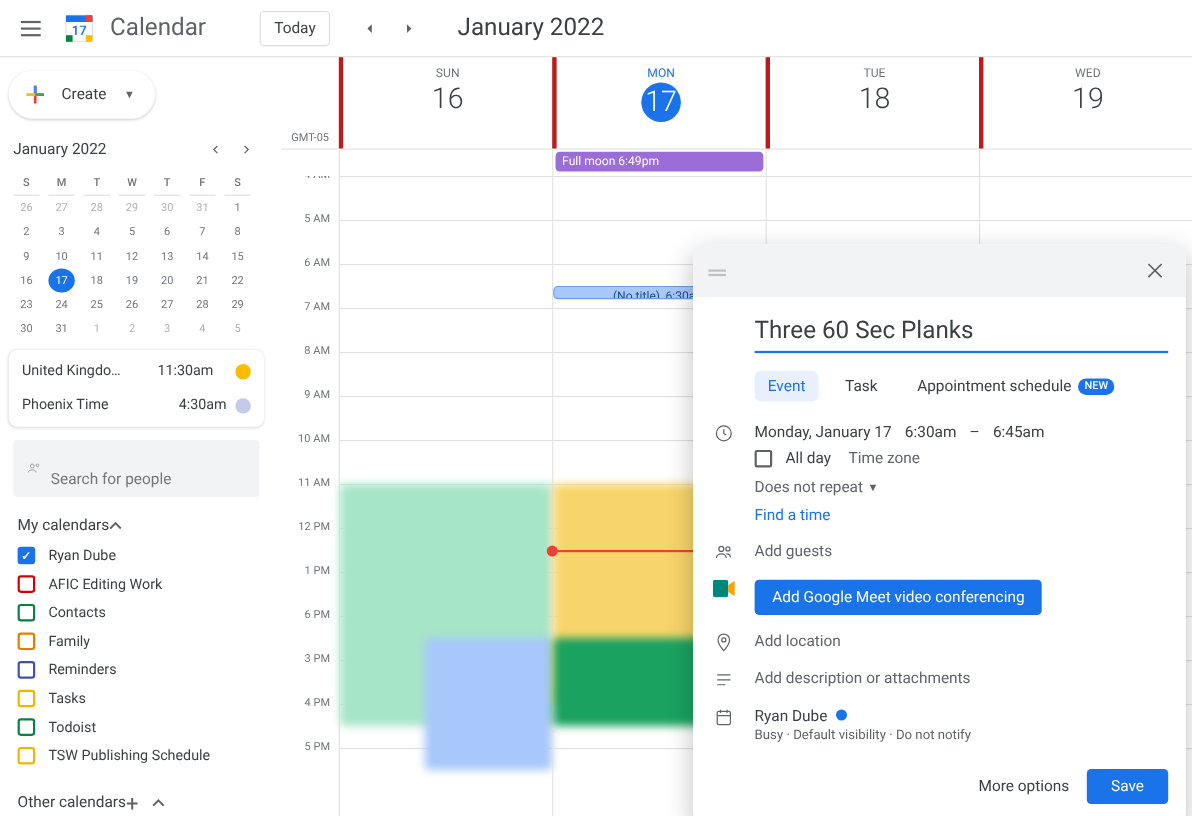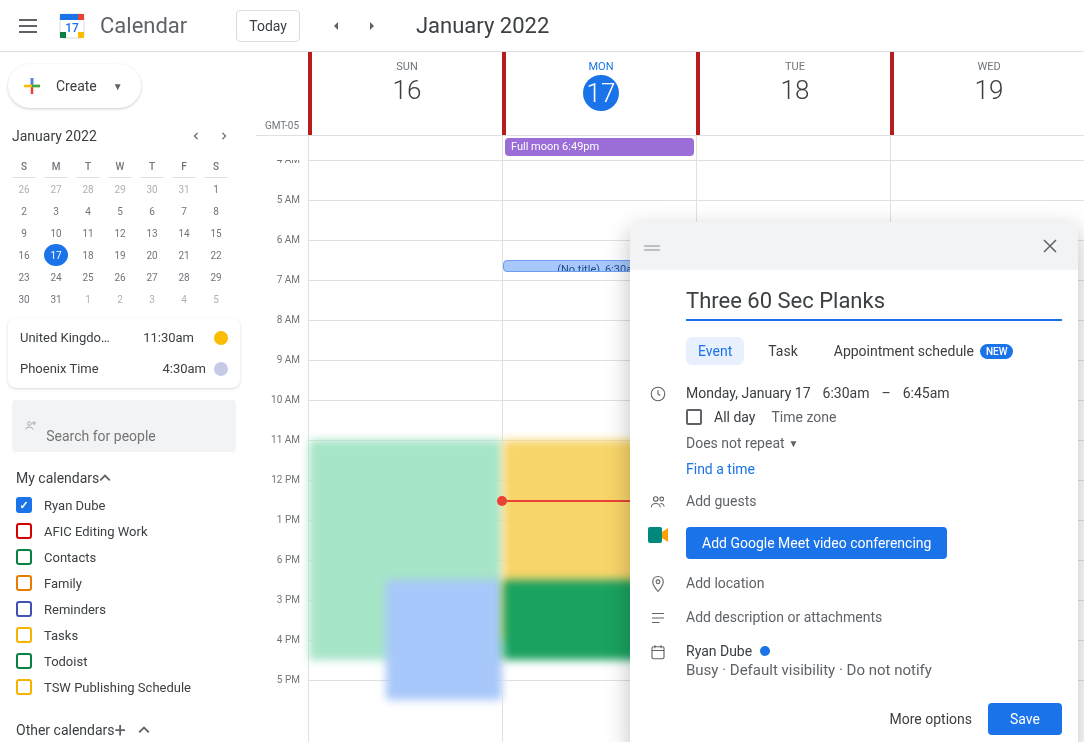--- a/index.html
+++ b/index.html
@@ -97,21 +97,21 @@
 .dialog-row { display: flex; align-items: flex-start; gap: 16px; padding: 8px 16px 8px 16px; position: relative; }
 .row-icon { width: 24px; color: #5f6368; display: flex; align-items: center; justify-content: center; flex-shrink: 0; }
 .row-content { flex: 1; font-size: 14px; color: #3c4043; }
 .row-content.muted { color: #5f6368; }
 .row-content.link { color: #1a73e8; cursor: pointer; }
 .time-row { display: flex; gap: 12px; align-items: center; flex-wrap: wrap; }
 .allday-row2 { display: flex; gap: 12px; align-items: center; margin-top: 8px; }
 .checkbox { width: 16px; height: 16px; border: 2px solid #5f6368; border-radius: 2px; }
 .meet-btn { background: #1a73e8; color: #fff; padding: 8px 16px; border-radius: 4px; font-size: 14px; cursor: pointer; display: inline-block; }
 .status-dot { width: 10px; height: 10px; border-radius: 50%; background: #1a73e8; display: inline-block; margin-left: 8px; }
-.sub-text { font-size: 15px; color: #5f6368; margin-top: 2px; }
+.sub-text { font-size: 12px; color: #5f6368; margin-top: 2px; }
 .dialog-footer { display: flex; justify-content: flex-end; gap: 16px; padding: 16px; align-items: center; }
 .more-opts { font-size: 14px; color: #3c4043; cursor: pointer; }
 .save-btn { background: #1a73e8; color: #fff; padding: 8px 22px; border-radius: 4px; font-size: 14px; cursor: pointer; border: none; }
 .caret { font-size: 10px; color: #5f6368; margin-left: 4px; }
 </style>
 </head>
 <body>
 
 <div class="header">
   <div class="hamburger">

